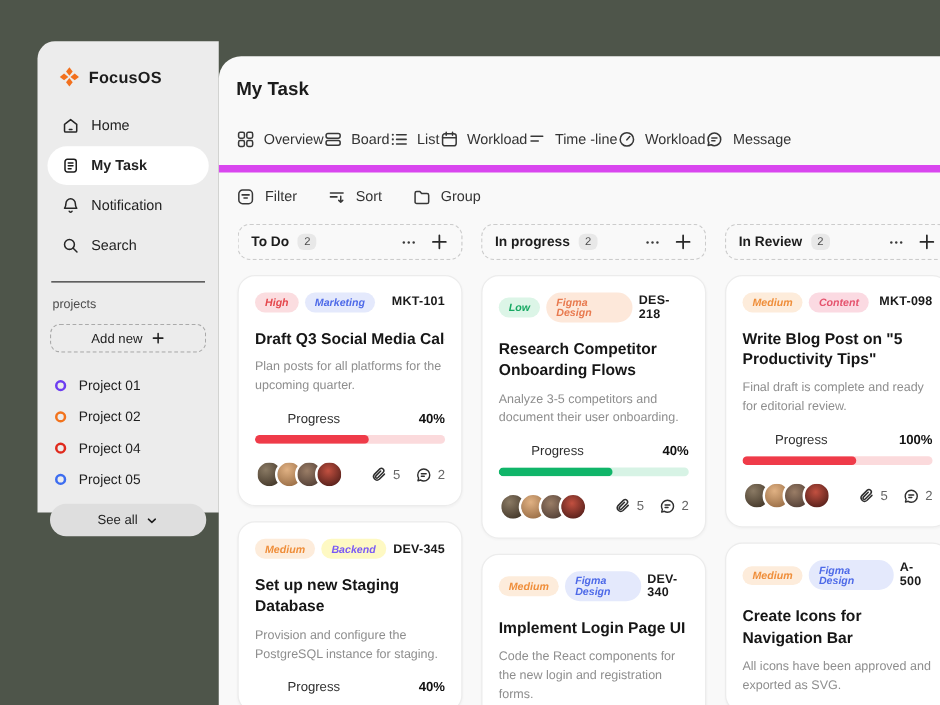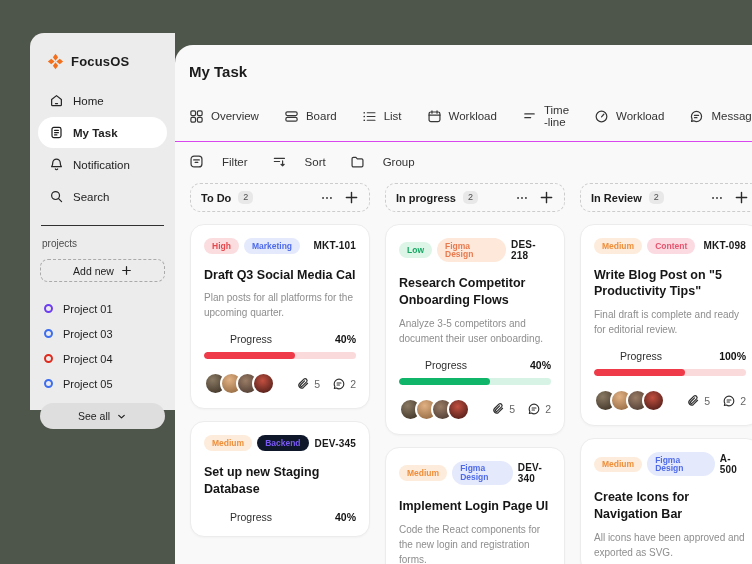--- a/index.html
+++ b/index.html
@@ -24,40 +24,40 @@
     font-size:11px;color:#1e1e1e;cursor:pointer;}
   .ring{width:9px;height:9px;border-radius:50%;border:2.5px solid #888;}
   .see-all{margin:7px 2px 0 2px;background:#dedede;border-radius:14px;height:26px;
     display:flex;align-items:center;justify-content:center;gap:6px;
     font-size:10.5px;color:#1d1d1d;cursor:pointer;}
 
   
   .main{position:absolute;left:175px;top:45px;right:0;bottom:0;background:#f9f9f9;
     border-top-left-radius:18px;overflow:hidden;}
   .main-title{font-size:15px;font-weight:700;color:#1b1b1b;margin:0;padding:18px 0 0 14px;}
-  .tabs{display:flex;align-items:center;gap:25px;padding:24px 0 13px 14px;
-    border-bottom:1px solid #d946ef;}
+  .tabs{display:flex;align-items:center;padding:24px 0 13px 14px;
+    border-bottom:6px solid #d946ef;}
   .tab{display:flex;align-items:center;gap:7px;font-size:11.5px;color:#333;cursor:pointer;}
   .toolbar{display:flex;align-items:center;gap:24px;padding:12px 0 0 14px;}
-  .tool{display:flex;align-items:center;gap:18px;font-size:11.5px;color:#333;cursor:pointer;}
+  .tool{display:flex;align-items:center;gap:8px;font-size:11.5px;color:#333;cursor:pointer;}
 
   .board{display:flex;gap:15px;padding:14px 0 0 15px;align-items:flex-start;}
   .column{width:180px;flex:0 0 180px;}
   .col-header{border:1.3px dashed #cccccc;border-radius:10px;height:29px;
     display:flex;align-items:center;gap:7px;padding:0 10px;}
   .col-name{font-size:11px;font-weight:700;color:#1d1d1d;}
   .col-count{background:#e8e8e8;color:#4d4d4d;font-size:9px;border-radius:5px;
     padding:2px 5px;line-height:1;}
   .col-actions{margin-left:auto;display:flex;align-items:center;gap:10px;}
   .icon-btn{cursor:pointer;display:flex;}
 
   .card{background:#ffffff;border:1px solid #ececec;border-radius:14px;
     padding:13px;margin-top:12px;box-shadow:0 1px 2px rgba(0,0,0,.03);cursor:pointer;}
   .card-top{display:flex;align-items:center;gap:5px;}
-  .tag{border-radius:20px;padding:3.5px 8px;font-size:8.5px;font-weight:600;line-height:1;}
+  .tag{border-radius:20px;padding:3.5px 8px;font-size:8.5px;font-weight:600;line-height:1;font-style:italic;}
   .card-id{margin-left:auto;font-size:10px;font-weight:600;color:#1a1a1a;letter-spacing:.2px;}
   .card-title{font-size:12.5px;font-weight:700;color:#161616;margin:13px 0 0 0;line-height:1.35;}
   .card-title.nowrap{white-space:nowrap;overflow:hidden;}
   .card-desc{font-size:10px;color:#8e8e8e;margin:7px 0 0 0;line-height:1.5;}
   .progress-row{display:flex;justify-content:space-between;align-items:center;
     margin-top:13px;font-size:10.5px;padding-left:26px;}
   .progress-label{color:#2f2f2f;}
   .progress-pct{font-weight:700;color:#111;}
   .bar{height:7px;border-radius:5px;margin-top:7px;overflow:hidden;background:#eee;}
   .bar-fill{height:100%;border-radius:5px;}
@@ -125,22 +125,22 @@
     <svg width="11" height="11" viewBox="0 0 16 16" fill="none" stroke="#222" stroke-width="1.8" stroke-linecap="round">
       <path d="M8 2.5v11M2.5 8h11"></path>
     </svg>
   </div>
 
   <div class="project-item">
     <span class="ring" style="border-color: rgb(109, 61, 240);"></span>
     <span>Project 01</span>
   </div>
   <div class="project-item">
-    <span class="ring" style="border-color: rgb(61, 109, 240);"></span>
-    <span>Project 03</span>
+    <span class="ring" style="border-color: rgb(242, 115, 29);"></span>
+    <span>Project 02</span>
   </div>
   <div class="project-item">
     <span class="ring" style="border-color: rgb(224, 42, 29);"></span>
     <span>Project 04</span>
   </div>
   <div class="project-item">
     <span class="ring" style="border-color: rgb(61, 109, 240);"></span>
     <span>Project 05</span>
   </div>
 
@@ -291,24 +291,25 @@
               </svg>
               <span>2</span>
             </span>
           </div>
         </div>
       </article>
 
       <article class="card">
         <div class="card-top">
           <span class="tag" style="background: rgb(253, 236, 219); color: rgb(239, 142, 58);">Medium</span>
-          <span class="tag" style="background: #0f172a; color: rgb(122, 90, 245);">Backend</span>
+          <span class="tag" style="background: #fef9c3; color: rgb(122, 90, 245);">Backend</span>
           <span class="card-id">DEV-345</span>
         </div>
         <h3 class="card-title">Set up new Staging Database</h3>
+        <p class="card-desc">Provision and configure the PostgreSQL instance for staging.</p>
         <div class="progress-row">
           <span class="progress-label">Progress</span>
           <span class="progress-pct">40%</span>
         </div>
 
       </article>
     </section>
 
     <section class="column">
       <header class="col-header">

